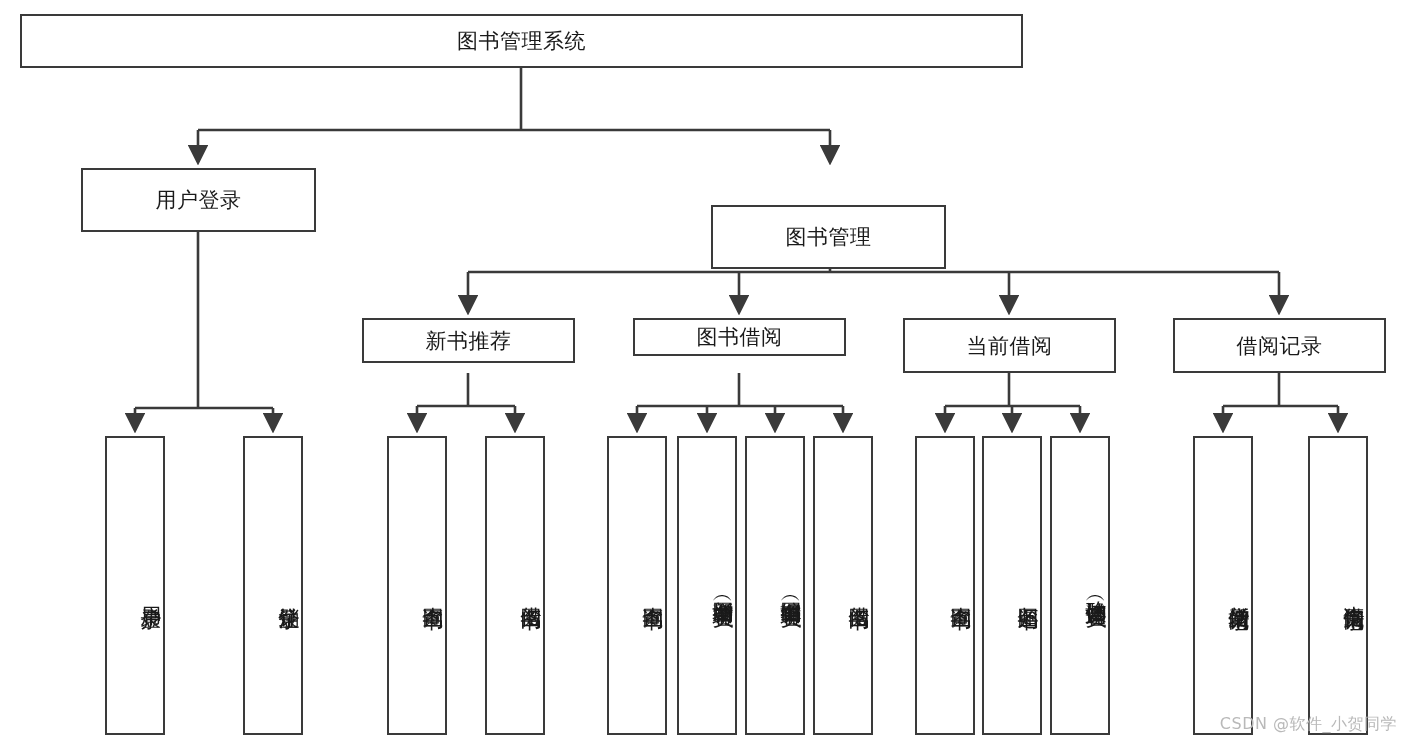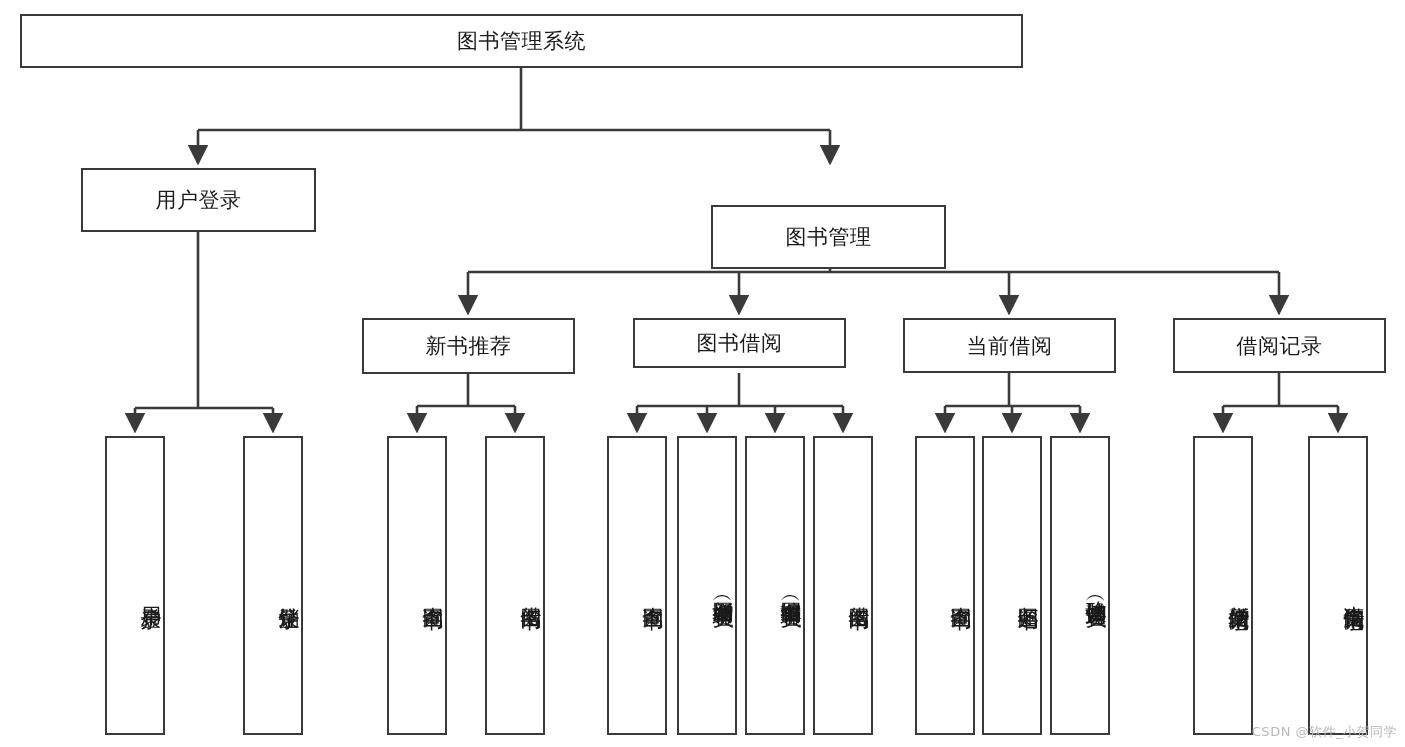--- a/index.html
+++ b/index.html
@@ -52,22 +52,22 @@
   }
   .node.vert.tall {
     padding-top: 6px;
   }
   .node-label {
     display: block;
   }
   .watermark {
     position: absolute;
     right: 8px;
-    bottom: 6px;
-    font-size: 13px;
+    bottom: 12px;
+    font-size: 16px;
     color: #b9b9b9;
     letter-spacing: 0.5px;
     white-space: nowrap;
   }
 </style>
 </head>
 <body>
 
 <div id="canvas">
 
@@ -125,24 +125,24 @@
     <span class="node-label">图书管理系统</span>
   </div>
 
   <div class="node horiz" id="node-l2-0" style="left: 81px; top: 168px; width: 235px; height: 64px;">
     <span class="node-label">用户登录</span>
   </div>
   <div class="node horiz" id="node-l2-1" style="left: 711px; top: 168px; width: 235px; height: 64px; margin-top: 37px;">
     <span class="node-label">图书管理</span>
   </div>
 
-  <div class="node horiz" id="node-l3-0" style="left: 362px; top: 318px; width: 213px; height: 56px;">
+  <div class="node horiz" id="node-l3-0" style="left: 362px; top: 318px; width: 213px; height: 45px;">
     <span class="node-label">新书推荐</span>
   </div>
-  <div class="node horiz" id="node-l3-1" style="left: 633px; top: 318px; width: 213px; height: 50px;">
+  <div class="node horiz" id="node-l3-1" style="left: 633px; top: 318px; width: 213px; height: 38px;">
     <span class="node-label">图书借阅</span>
   </div>
   <div class="node horiz" id="node-l3-2" style="left: 903px; top: 318px; width: 213px; height: 55px; justify-content: center;">
     <span class="node-label">当前借阅</span>
   </div>
   <div class="node horiz" id="node-l3-3" style="left: 1173px; top: 318px; width: 213px; height: 55px; text-align: right;">
     <span class="node-label">借阅记录</span>
   </div>
 
   <div class="node vert" id="node-leaf-0" style="left: 105px; top: 436px; width: 60px; height: 299px;">

